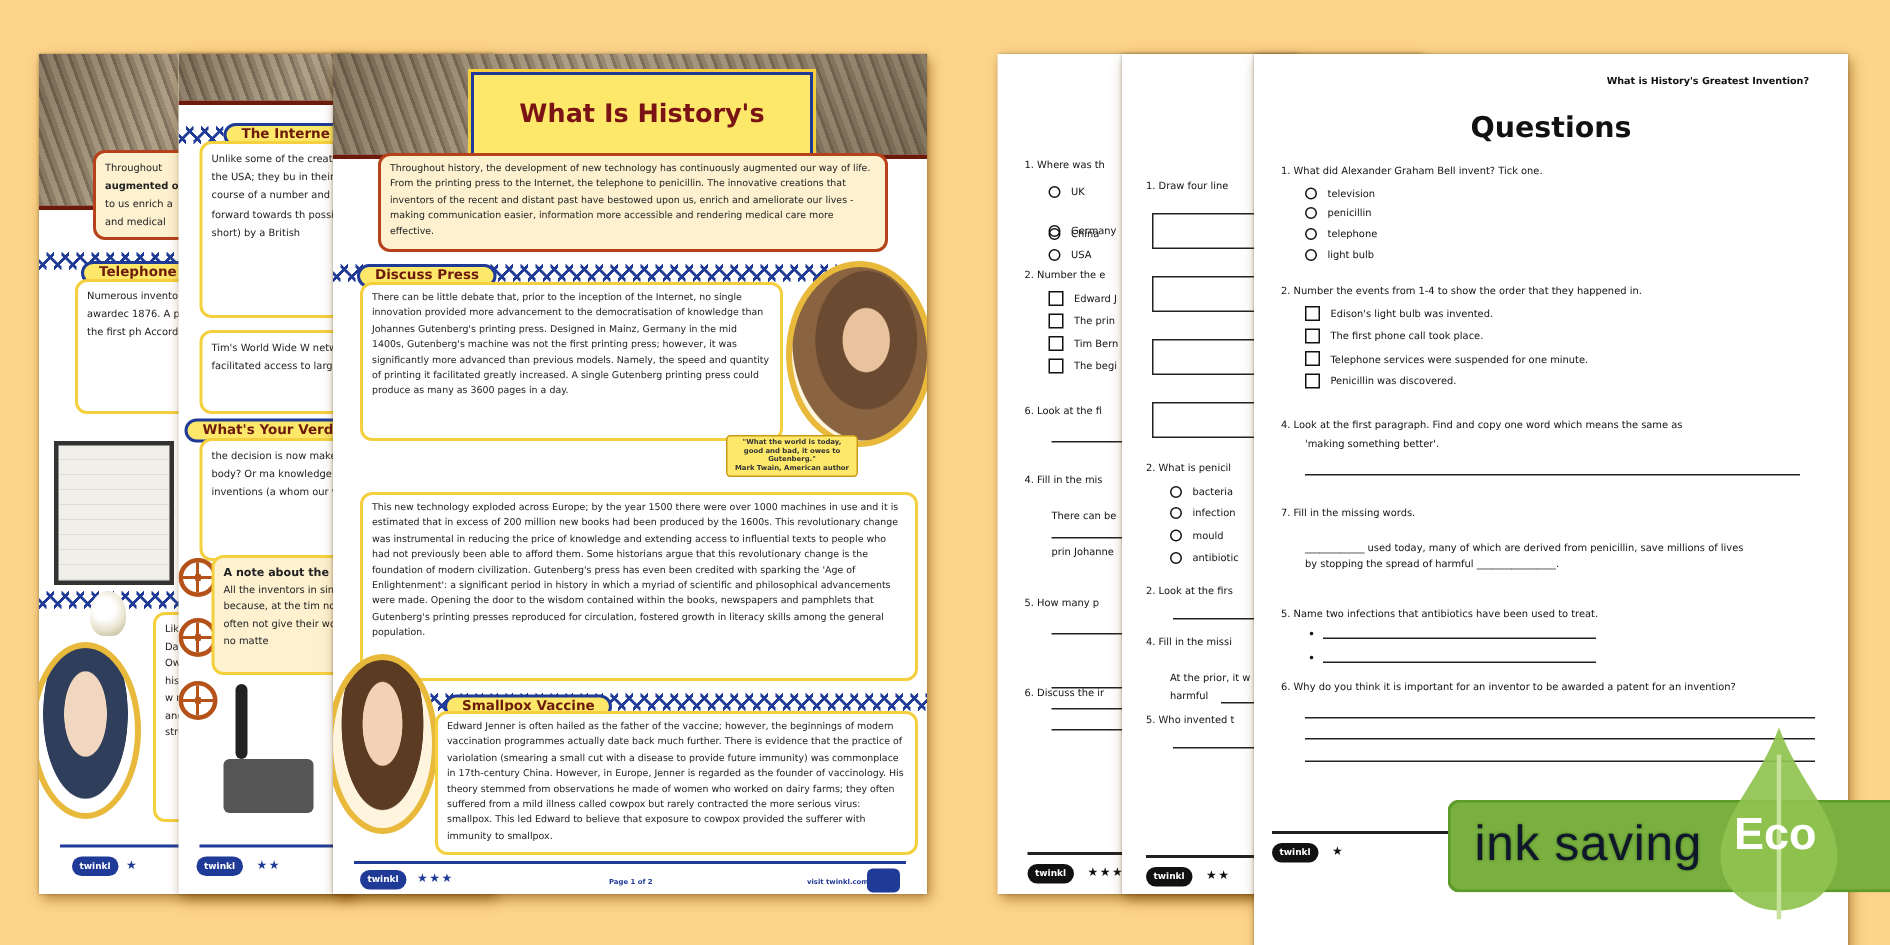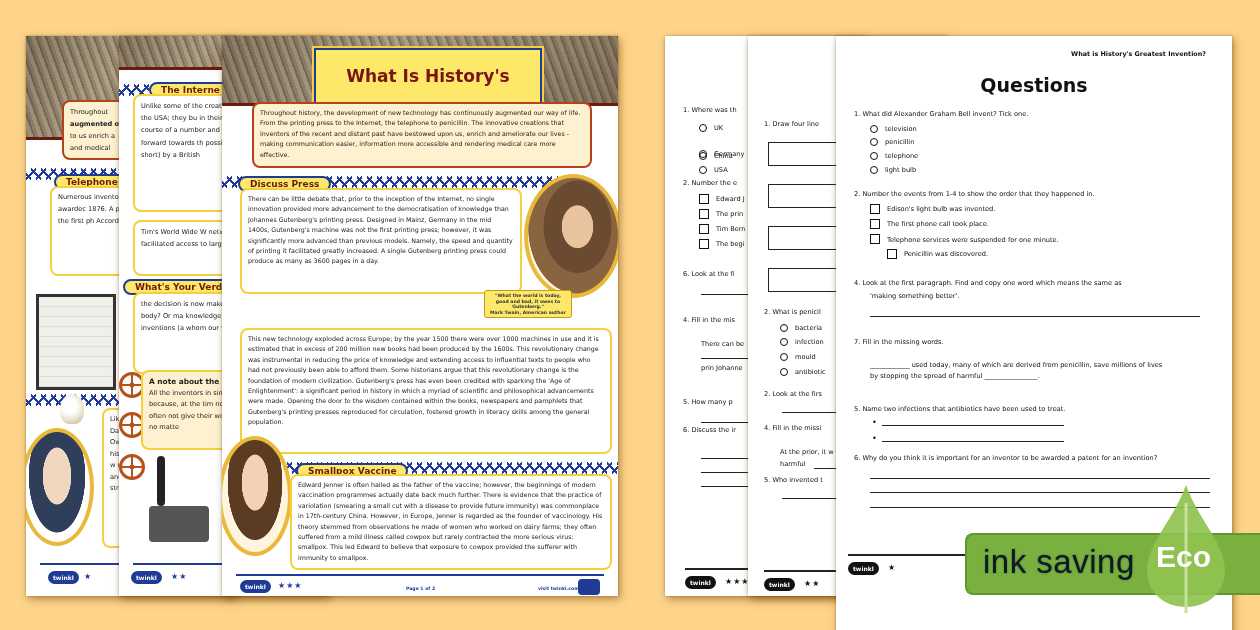--- a/index.html
+++ b/index.html
@@ -238,21 +238,21 @@
       <span>The begi</span>
     </div>
   <div class="q" style="left:18px; top:234px;">6.  Look at the fi</div>
   <div class="ans-line" style="left:36px; top:258px; width:160px;"></div>
   <div class="q" style="left:18px; top:280px;">4.  Fill in the mis</div>
   <div class="q" style="left:36px; top:304px;">There can be</div>
   <div class="ans-line" style="left:36px; top:322px; width:160px;"></div>
   <div class="q" style="left:36px; top:328px;">prin Johanne</div>
   <div class="q" style="left:18px; top:362px;">5.  How many p</div>
   <div class="ans-line" style="left:36px; top:386px; width:160px;"></div>
-  <div class="q" style="left:18px; top:390px;">6.  Discuss the ir</div>
+  <div class="q" style="left:18px; top:422px;">6.  Discuss the ir</div>
   <div class="ans-line" style="left:36px; top:422px; width:160px;"></div>
   <div class="ans-line" style="left:36px; top:436px; width:160px;"></div>
   <div class="ans-line" style="left:36px; top:450px; width:160px;"></div>
   <div class="ans-line" style="left:20px; top:532px; width:180px; height:1.5px;"></div>
   <div class="twinkl-logo black" style="left:20px; top:540px;">twinkl</div>
   <div class="stars black" style="left:60px; top:541px;">★★★</div>
 </div>
 
 <div class="page q-page" style="left:748px; top:36px; width:200px; height:560px;">
   <div class="q" style="left:16px; top:84px;">1.  Draw four line</div>
@@ -316,21 +316,21 @@
       <span>Edison's light bulb was invented.</span>
     </div>
   <div class="opt" style="left:34px; top:183px;">
       <span class="check"></span>
       <span>The first phone call took place.</span>
     </div>
   <div class="opt" style="left:34px; top:198px;align-items:flex-end;">
       <span class="check"></span>
       <span>Telephone services were suspended for one minute.</span>
     </div>
-  <div class="opt" style="left:34px; top:213px;margin-left:17px;">
+  <div class="opt" style="left:34px; top:213px;">
       <span class="check"></span>
       <span>Penicillin was discovered.</span>
     </div>
   <div class="q" style="left:18px; top:243px;">4.  Look at the first paragraph. Find and copy one word which means the same as</div>
   <div class="q" style="left:34px; top:256px;">'making something better'.</div>
   <div class="ans-line" style="left:34px; top:280px; width:330px;"></div>
   <div class="q" style="left:18px; top:302px;">7.  Fill in the missing words.</div>
   <div class="q" style="left:34px; top:325px;">____________ used today, many of which are derived from penicillin, save millions of lives</div>
   <div class="q" style="left:34px; top:336px;">by stopping the spread of harmful ________________.</div>
   <div class="q" style="left:18px; top:369px;">5.  Name two infections that antibiotics have been used to treat.</div>

